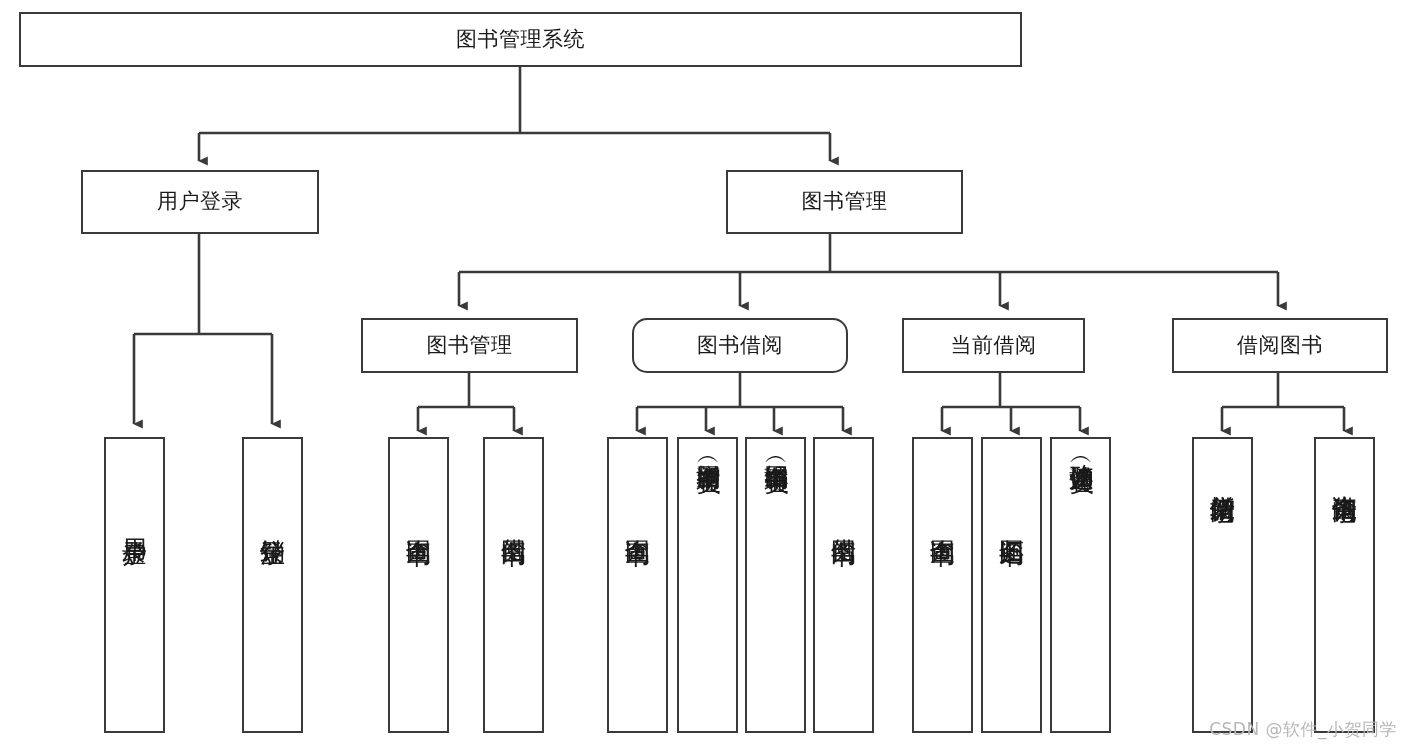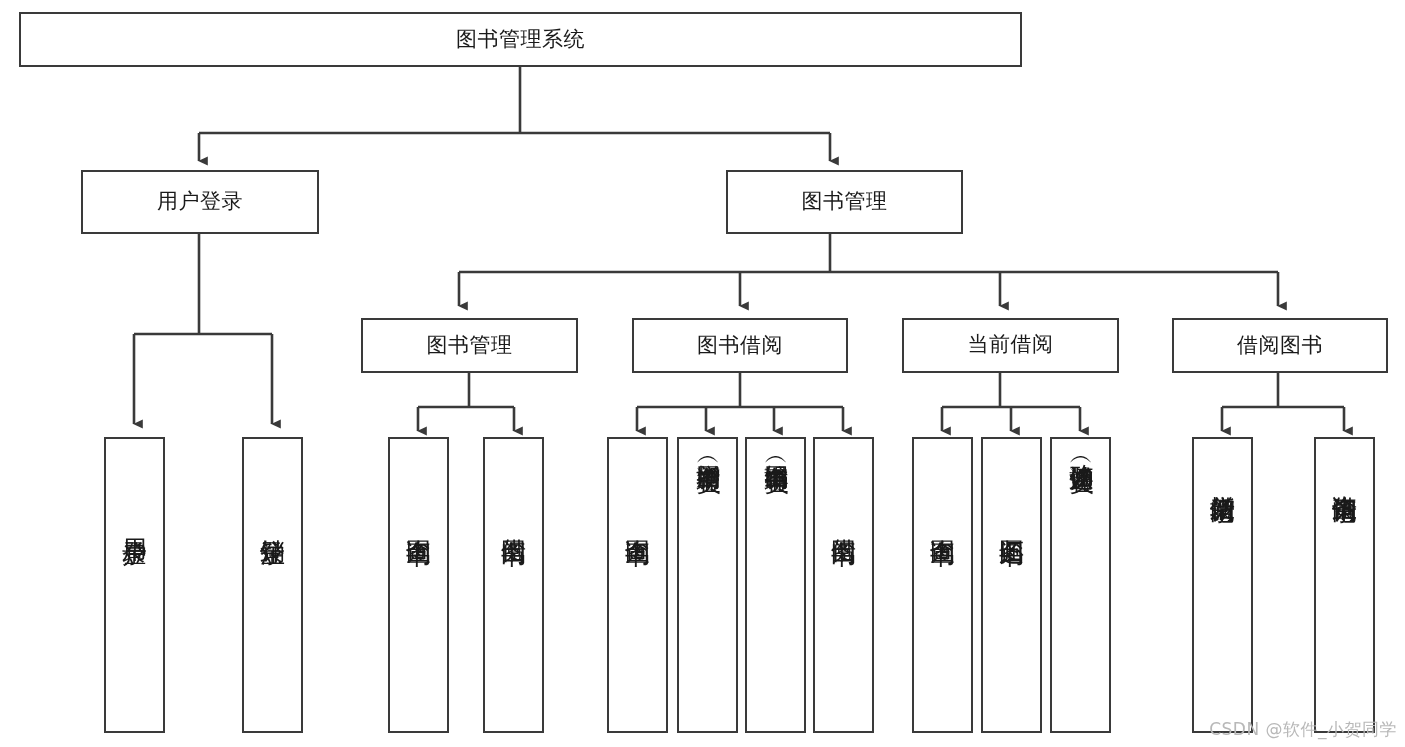--- a/index.html
+++ b/index.html
@@ -141,25 +141,25 @@
   </div>
 
   <div class="node node-h" style="left:726px; top:170px; width:237px; height:64px;">
     <span class="node-label">图书管理</span>
   </div>
 
   <div class="node node-h" style="left:361px; top:318px; width:217px; height:55px;">
     <span class="node-label">图书管理</span>
   </div>
 
-  <div class="node node-h" style="left:632px; top:318px; width:216px; height:55px;">
+  <div class="node node-h" style="left:632px; top:318px; width:216px; height:55px;border-radius:15px;">
     <span class="node-label">图书借阅</span>
   </div>
 
-  <div class="node node-h" style="left:902px; top:318px; width:217px; height:55px;font-family:Liberation Mono, monospace;">
+  <div class="node node-h" style="left:902px; top:318px; width:183px; height:55px;">
     <span class="node-label">当前借阅</span>
   </div>
 
   <div class="node node-h" style="left:1172px; top:318px; width:216px; height:55px;">
     <span class="node-label">借阅图书</span>
   </div>
 
   <div class="node node-v" style="left:104px; top:437px; width:61px; height:296px; padding-top:80px;">
     <span class="node-label">用户登录</span>
   </div>

